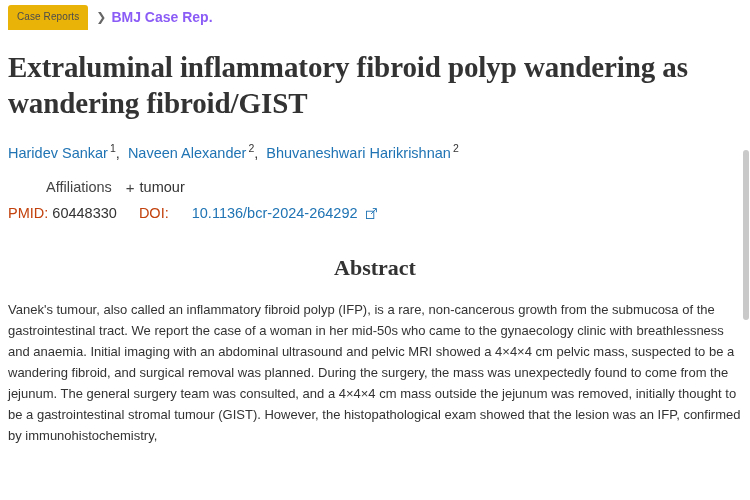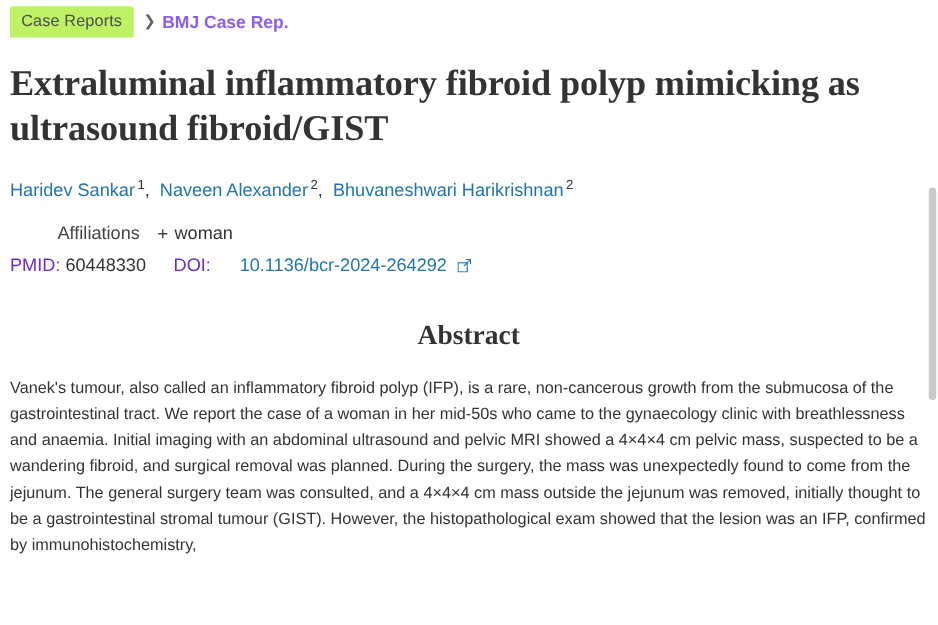--- a/index.html
+++ b/index.html
@@ -24,25 +24,25 @@
   
   .breadcrumb {
     display: flex;
     align-items: center;
     padding-top: 4px;
     height: 26px;
     font-size: 13.5px;
   }
   .pill {
     display: inline-block;
-    background: #bef264;
+    background: #eab308;
     color: #4d4d4d;
     border-radius: 3px 3px 0 0;
     padding: 5px 9px 6px 9px;
-    font-size: 13px;
+    font-size: 10px;
     line-height: 14px;
     letter-spacing: .1px;
   }
   .chev {
     color: #666;
     font-size: 12px;
     margin: 0 5px 0 8px;
     display: inline-block;
   }
   .journal-link {
@@ -105,21 +105,21 @@
   .plus {
     font-size: 15px;
     margin-right: 5px;
     color: #444;
   }
   .ids-row {
     margin-top: 9px;
     font-size: 14.5px;
     color: #333;
   }
-  .ids-row .lbl { color: #6d28d9; }
+  .ids-row .lbl { color: #c2410c; }
   .doi-link {
     color: #2074b4;
     text-decoration: none;
     margin-left: 19px;
   }
   .ext-icon {
     display: inline-block;
     margin-left: 4px;
     position: relative;
     top: 1px;
@@ -165,33 +165,33 @@
 <body>
 
 <div class="page">
 
   <div class="breadcrumb">
     <span class="pill">Case Reports</span>
     <span class="chev">❯</span>
     <a class="journal-link" href="#">BMJ Case Rep.</a>
   </div>
 
-  <h1 class="title">Extraluminal inflammatory fibroid polyp mimicking as ultrasound fibroid/GIST</h1>
+  <h1 class="title">Extraluminal inflammatory fibroid polyp wandering as wandering fibroid/GIST</h1>
 
   <div class="authors">
     <a class="author" href="#">Haridev Sankar</a><span class="sup">1</span><span class="comma">,&nbsp;</span>
     <a class="author" href="#">Naveen Alexander</a><span class="sup">2</span><span class="comma">,&nbsp;</span>
     <a class="author" href="#">Bhuvaneshwari Harikrishnan</a><span class="sup">2</span>
   </div>
 
   <div class="affil-row">
     <span>Affiliations</span>
     <span class="expand-btn">
       <span class="plus">+</span>
-      <span>woman</span>
+      <span>tumour</span>
     </span>
   </div>
 
   <div class="ids-row">
     <span class="lbl">PMID:</span>
     <span>60448330</span>
     <span class="spacer-ids"></span>
     <span class="lbl">DOI:</span>
     <a class="doi-link" href="#">10.1136/bcr-2024-264292</a>
     <span class="ext-icon">

